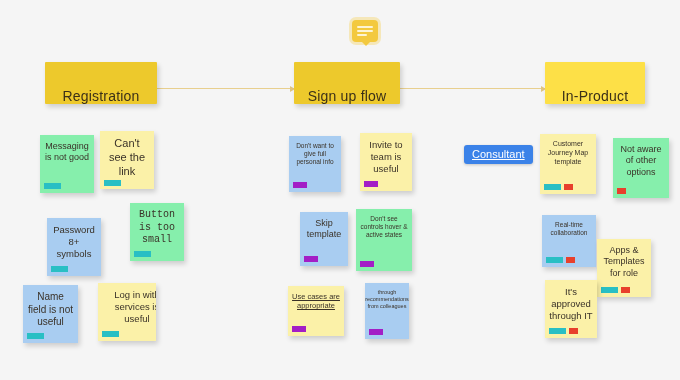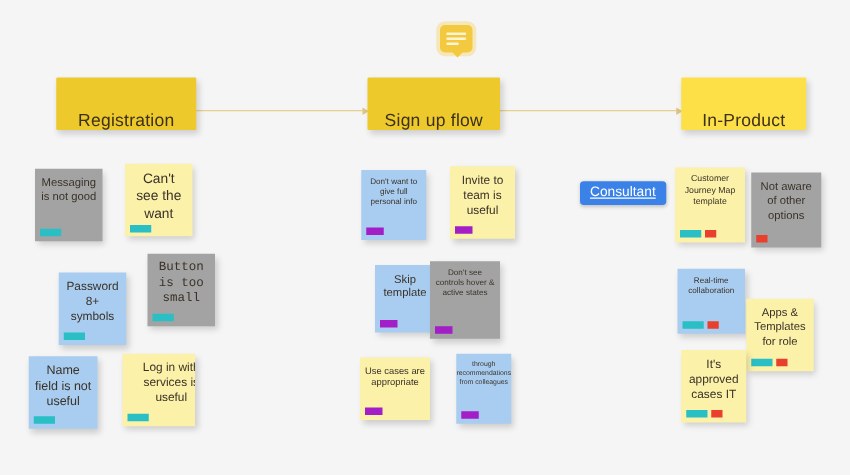--- a/index.html
+++ b/index.html
@@ -76,21 +76,21 @@
     gap: 3px;
     margin-top: 2px;
   }
   .tag {
     display: block;
     height: 6px;
   }
   .tag.teal  { background: #29bfc4; width: 17px; }
   .tag.purple{ background: #a31ec6; width: 14px; }
   .tag.red   { background: #e8402c; width: 9px; }
-  .n-pink   { background: #a3a3a3; }
+  .n-pink   { background: #86efac; margin-left: 12px; }
   .n-yellow { background: #fbf1a8; }
   .n-blue   { background: #a9cdf1; }
 
   
   #comment-icon {
     position: absolute;
     left: 352px; top: 20px;
     width: 26px; height: 22px;
     background: #f3c93f;
     border-radius: 4px;
@@ -164,21 +164,21 @@
     </div>
 
   <div id="notes-layer">
       <div class="note n-pink" style="left: 28px; top: 135px; width: 54px; height: 58px;">
         <div class="txt" style="font-size: 9px;">Messaging is not good</div>
         <div class="tags">
           <span class="tag teal"></span>
         </div>
       </div>
       <div class="note n-yellow" style="left: 100px; top: 131px; width: 54px; height: 58px;">
-        <div class="txt" style="font-size: 11px;">Can't see the want</div>
+        <div class="txt" style="font-size: 11px;">Can't see the link</div>
         <div class="tags">
           <span class="tag teal"></span>
         </div>
       </div>
       <div class="note n-blue" style="left: 47px; top: 218px; width: 54px; height: 58px;">
         <div class="txt" style="font-size: 9.5px;">Password 8+ symbols</div>
         <div class="tags">
           <span class="tag teal"></span>
         </div>
       </div>
@@ -218,21 +218,21 @@
           <span class="tag purple"></span>
         </div>
       </div>
       <div class="note n-pink" style="left: 344px; top: 209px; width: 56px; height: 62px;">
         <div class="txt" style="font-size: 6.5px;">Don't see controls hover &amp; active states</div>
         <div class="tags">
           <span class="tag purple"></span>
         </div>
       </div>
       <div class="note n-yellow" style="left: 288px; top: 286px; width: 56px; height: 50px;">
-        <div class="txt" style="font-size: 7.5px;">Use cases are appropriate</div>
+        <div class="txt" style="font-size: 7.5px; text-decoration: underline;">Use cases are appropriate</div>
         <div class="tags">
           <span class="tag purple"></span>
         </div>
       </div>
       <div class="note n-blue" style="left: 365px; top: 283px; width: 44px; height: 56px;">
         <div class="txt" style="font-size: 5.5px;">through recommendations from colleagues</div>
         <div class="tags">
           <span class="tag purple"></span>
         </div>
       </div>
@@ -257,21 +257,21 @@
         </div>
       </div>
       <div class="note n-yellow" style="left: 597px; top: 239px; width: 54px; height: 58px;">
         <div class="txt" style="font-size: 9px;">Apps  &amp;  Templates for role</div>
         <div class="tags">
           <span class="tag teal"></span>
           <span class="tag red"></span>
         </div>
       </div>
       <div class="note n-yellow" style="left: 545px; top: 280px; width: 52px; height: 58px;">
-        <div class="txt" style="font-size: 9.5px;">It's approved cases IT</div>
+        <div class="txt" style="font-size: 9.5px;">It's approved through IT</div>
         <div class="tags">
           <span class="tag teal"></span>
           <span class="tag red"></span>
         </div>
       </div>
     </div>
 
   <div id="cursor-wrap">
     <svg id="cursor-arrow" width="18" height="24" viewBox="0 0 18 24">
       <path d="M1,1 L1,19 L6,14.5 L9.5,22 L12.5,20.5 L9,13.5 L15.5,13 Z" fill="#3b82e8" stroke="#ffffff" stroke-width="1.4" stroke-linejoin="round"></path>

